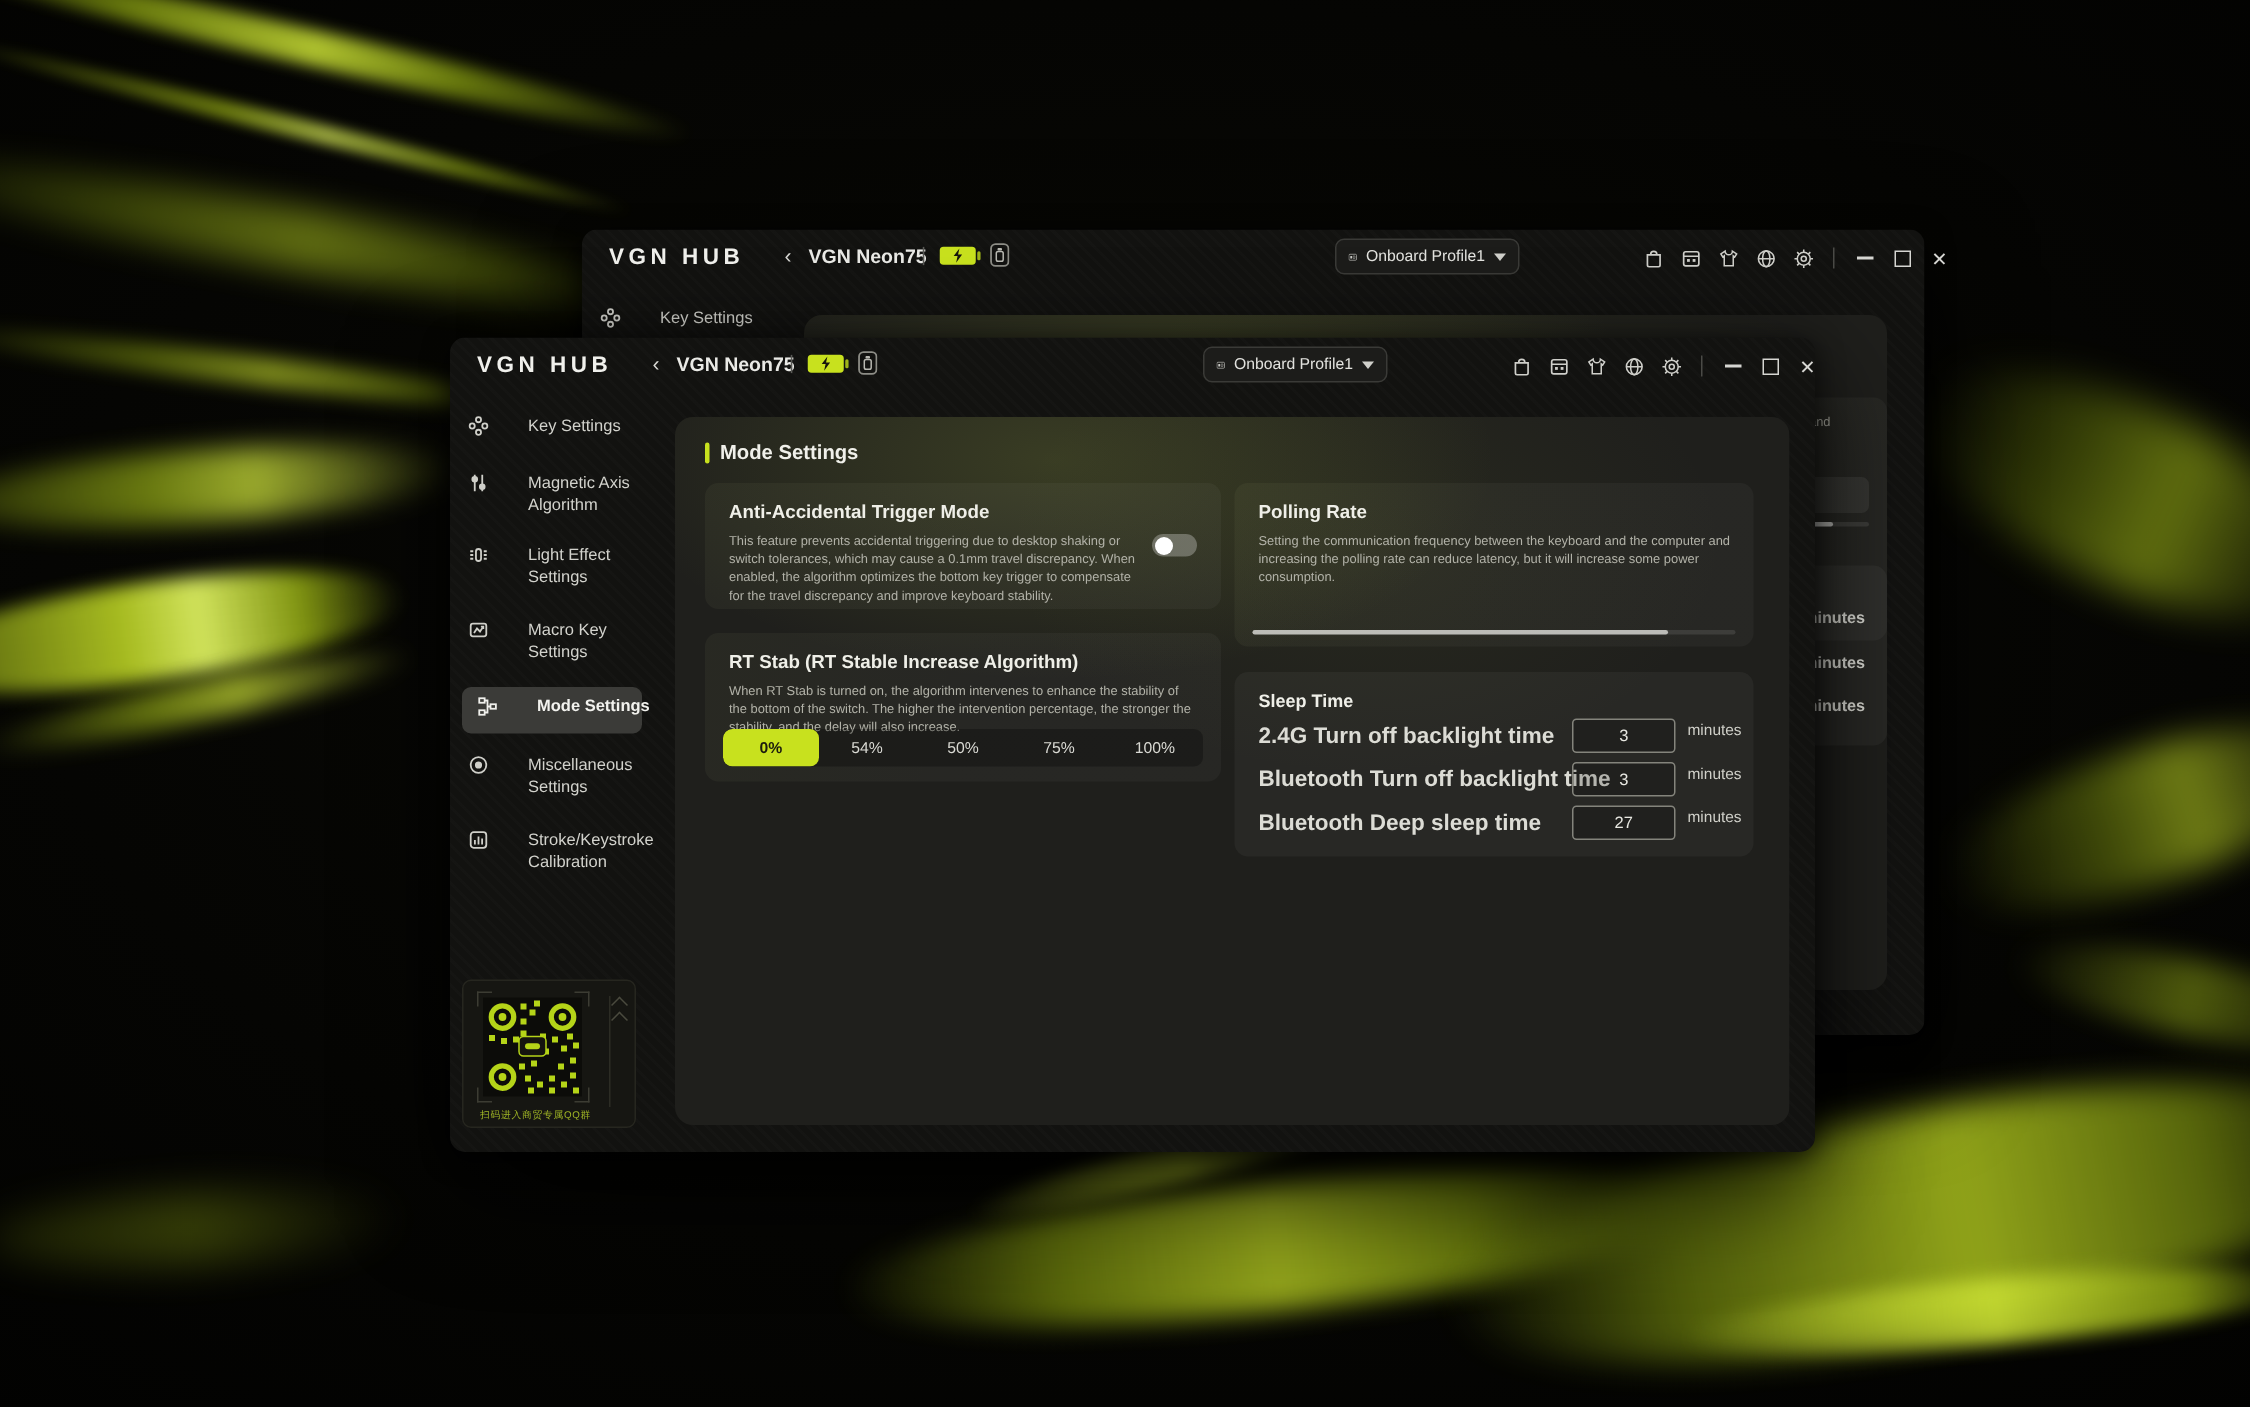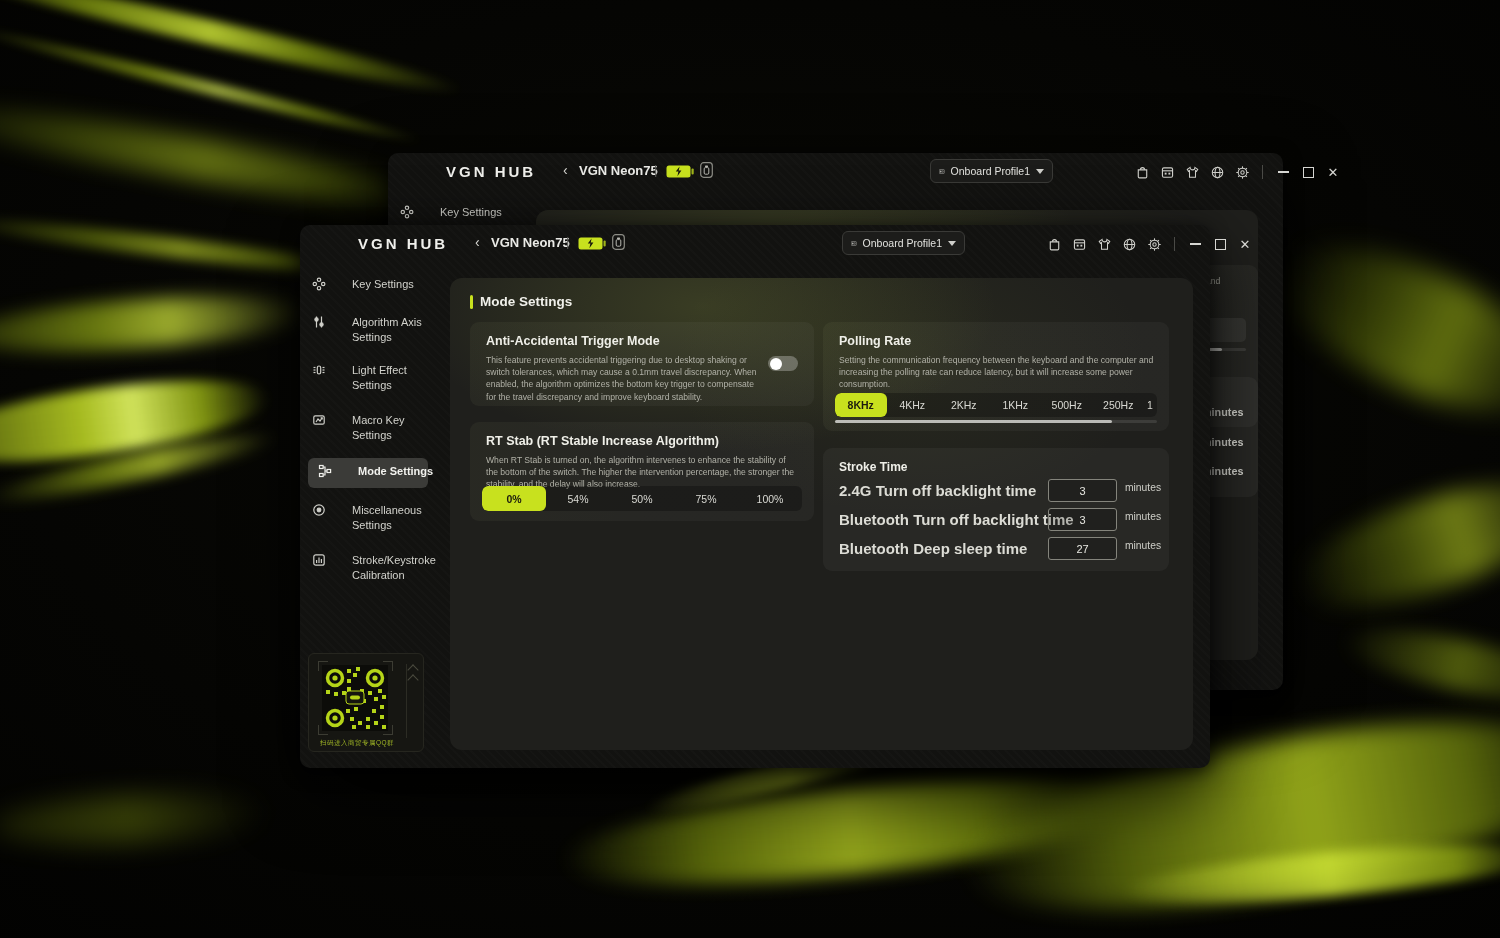--- a/index.html
+++ b/index.html
@@ -5,21 +5,21 @@
   html,body{margin:0;padding:0;background:#000;}
   .stage{position:relative;width:1500px;height:938px;overflow:hidden;
          background:radial-gradient(1200px 700px at 50% 45%, #0a0a06 0%, #050503 60%, #020201 100%);
          font-family:"Liberation Sans", sans-serif; -webkit-user-select:none;}
   
   .streak{position:absolute;border-radius:50%;pointer-events:none;}
   
   .window{position:absolute;background:#121210;border-radius:10px;
           box-shadow:0 24px 70px rgba(0,0,0,.85), 0 4px 18px rgba(0,0,0,.6);
           background-image:repeating-linear-gradient(45deg, rgba(255,255,255,.012) 0 2px, transparent 2px 6px);}
-  .titlebar{position:absolute;left:0;top:0;right:0;height:36px;margin-left:40px;}
+  .titlebar{position:absolute;left:0;top:0;right:0;height:36px;}
   .logo{position:absolute;left:18px;top:10px;font-size:15px;font-weight:800;letter-spacing:3px;color:#f0f0ec;}
   .nav-chevron{position:absolute;left:135px;top:9px;font-size:14px;color:#d8d8d4;line-height:16px;}
   .dev-name{position:absolute;left:151px;top:10px;font-size:13px;font-weight:700;color:#eaeae6;}
   .tb-divider{position:absolute;left:226px;top:9px;font-size:13px;color:#5a5a56;}
   .batt{position:absolute;left:238px;top:11px;}
   .batt2{position:absolute;left:272px;top:9px;}
   .chip{position:absolute;left:502px;top:6px;width:123px;height:24px;background:#1c1c1a;border:1px solid #3a3a37;
         border-radius:6px;display:flex;align-items:center;gap:6px;padding:0 8px;box-sizing:border-box;cursor:pointer;}
   .chip-label{font-size:10.5px;color:#e2e2de;white-space:nowrap;}
   .chip-caret{margin-left:auto;width:0;height:0;border-left:4px solid transparent;border-right:4px solid transparent;border-top:5px solid #cfcfca;}
@@ -290,21 +290,21 @@
             </svg></span>
         <span class="lbl">Key Settings</span>
       </div>
       <div class="side-item" style="top:90px;">
         <span class="side-ic"><svg width="14" height="14" viewBox="0 0 14 14" fill="none" stroke="#cfcfc9" stroke-width="1.2">
               <line x1="4.5" y1="1.5" x2="4.5" y2="12.5"></line>
               <line x1="9.5" y1="1.5" x2="9.5" y2="12.5"></line>
               <circle cx="4.5" cy="4.5" r="1.6" fill="#cfcfc9"></circle>
               <circle cx="9.5" cy="9.5" r="1.6" fill="#cfcfc9"></circle>
             </svg></span>
-        <span class="lbl">Algorithm Axis Settings</span>
+        <span class="lbl">Magnetic Axis Algorithm</span>
       </div>
       <div class="side-item" style="top:138px;">
         <span class="side-ic"><svg width="14" height="14" viewBox="0 0 14 14" fill="none" stroke="#cfcfc9" stroke-width="1.2">
               <rect x="5.3" y="3" width="3.4" height="8" rx="1.7"></rect>
               <line x1="1.5" y1="4.5" x2="3.5" y2="4.5"></line>
               <line x1="1.5" y1="7" x2="3.5" y2="7"></line>
               <line x1="1.5" y1="9.5" x2="3.5" y2="9.5"></line>
               <line x1="10.5" y1="4.5" x2="12.5" y2="4.5"></line>
               <line x1="10.5" y1="7" x2="12.5" y2="7"></line>
               <line x1="10.5" y1="9.5" x2="12.5" y2="9.5"></line>
@@ -410,48 +410,39 @@
         <h3>Anti-Accidental Trigger Mode</h3>
         <p style="width:276px;">This feature prevents accidental triggering due to desktop shaking or switch tolerances, which may cause a 0.1mm travel discrepancy. When enabled, the algorithm optimizes the bottom key trigger to compensate for the travel discrepancy and improve keyboard stability.</p>
         <div class="toggle" style="right:16px;top:34px;">
             <span class="knob"></span>
           </div>
       </div>
 
       <div class="card" style="left:373px;top:44px;width:346px;height:109px;">
         <h3>Polling Rate</h3>
         <p style="width:316px;">Setting the communication frequency between the keyboard and the computer and increasing the polling rate can reduce latency, but it will increase some power consumption.</p>
-        <div class="btn-track" style="left:12px;right:12px;top:71px;">
-          <span class="seg sel">8KHz</span>
-          <span class="seg">4KHz</span>
-          <span class="seg">2KHz</span>
-          <span class="seg">1KHz</span>
-          <span class="seg">500Hz</span>
-          <span class="seg">250Hz</span>
-          <span class="seg sliver">1</span>
-        </div>
         <div class="hscroll" style="left:12px;right:12px;top:98px;">
             <span class="thumb"></span>
           </div>
       </div>
 
       <div class="card" style="left:20px;top:144px;width:344px;height:99px;">
         <h3>RT Stab (RT Stable Increase Algorithm)</h3>
         <p style="width:314px;">When RT Stab is turned on, the algorithm intervenes to enhance the stability of the bottom of the switch. The higher the intervention percentage, the stronger the stability, and the delay will also increase.</p>
         <div class="btn-track" style="left:12px;right:12px;top:64px;height:25px;">
           <span class="seg sel">0%</span>
           <span class="seg">54%</span>
           <span class="seg">50%</span>
           <span class="seg">75%</span>
           <span class="seg">100%</span>
         </div>
       </div>
 
       <div class="card" style="left:373px;top:170px;width:346px;height:123px;background:rgba(255,255,255,.045);">
-        <h3 style="font-size:12px;">Stroke Time</h3>
+        <h3 style="font-size:12px;">Sleep Time</h3>
         <div class="sleep-row" style="top:31px;">
           <span class="lab">2.4G Turn off backlight time</span>
           <span class="box">3</span>
           <span class="unit">minutes</span>
         </div>
         <div class="sleep-row" style="top:60px;text-align:right;">
           <span class="lab">Bluetooth Turn off backlight time</span>
           <span class="box">3</span>
           <span class="unit">minutes</span>
         </div>

